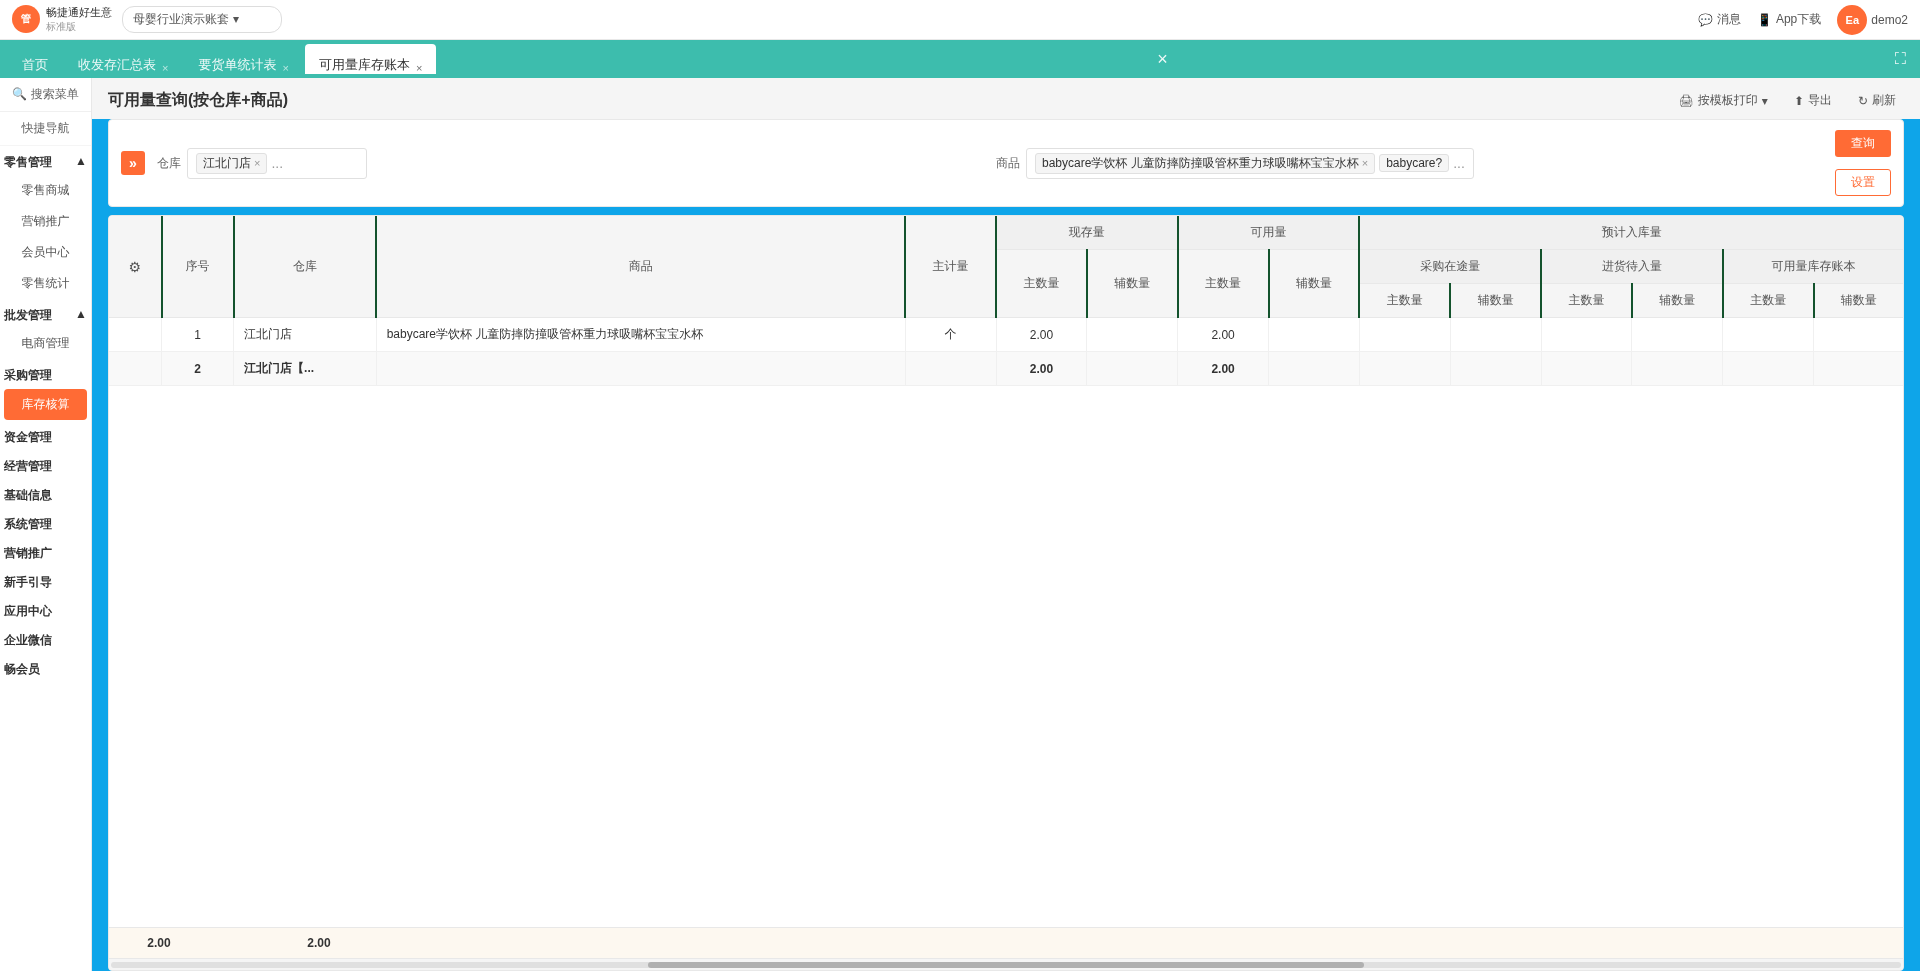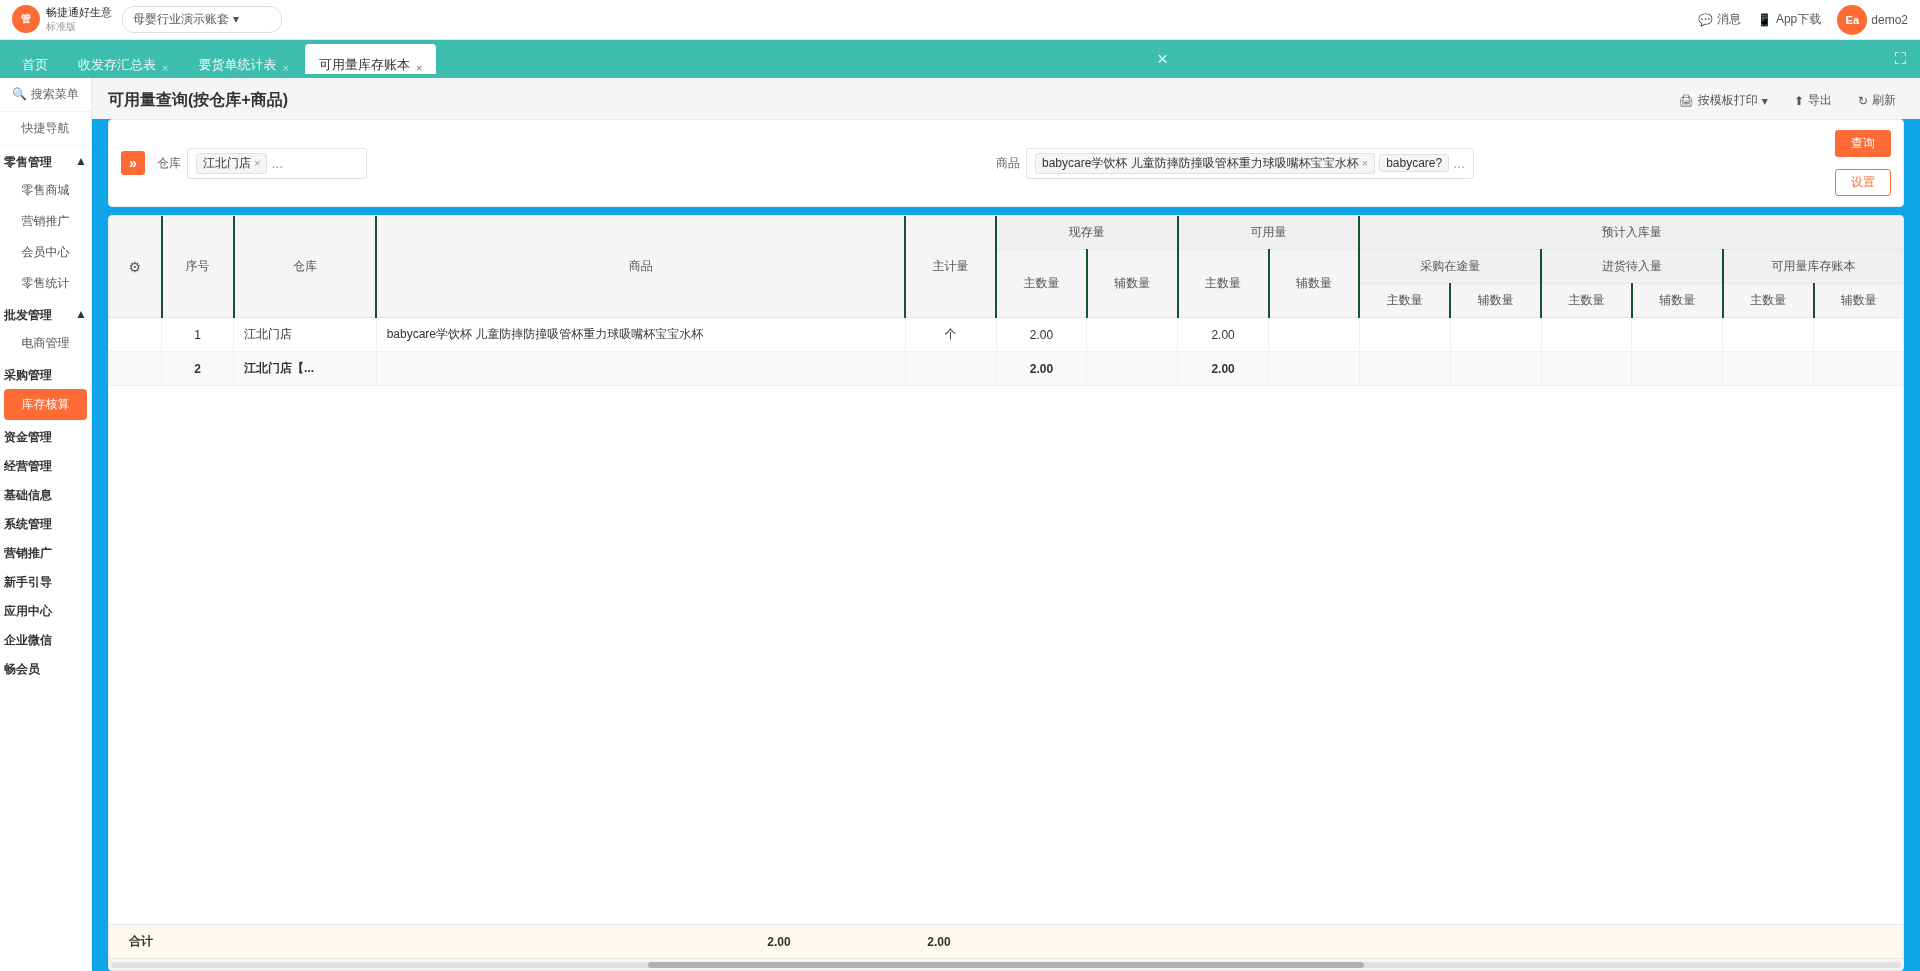--- a/index.html
+++ b/index.html
@@ -643,21 +643,20 @@
               <td></td>
               <td></td>
               <td></td>
               <td></td>
             </tr>
           </tbody>
         </table>
       </div>
 
       <div class="table-footer">
-        <span style="min-width:620px; padding-left:10px;">合计</span>
         <span style="min-width:80px; text-align:center;">2.00</span>
         <span style="min-width:80px; text-align:center;"></span>
         <span style="min-width:80px; text-align:center;">2.00</span>
       </div>
 
       <div class="scrollbar-area">
         <div class="scrollbar-track">
           <div class="scrollbar-thumb"></div>
         </div>
       </div>

